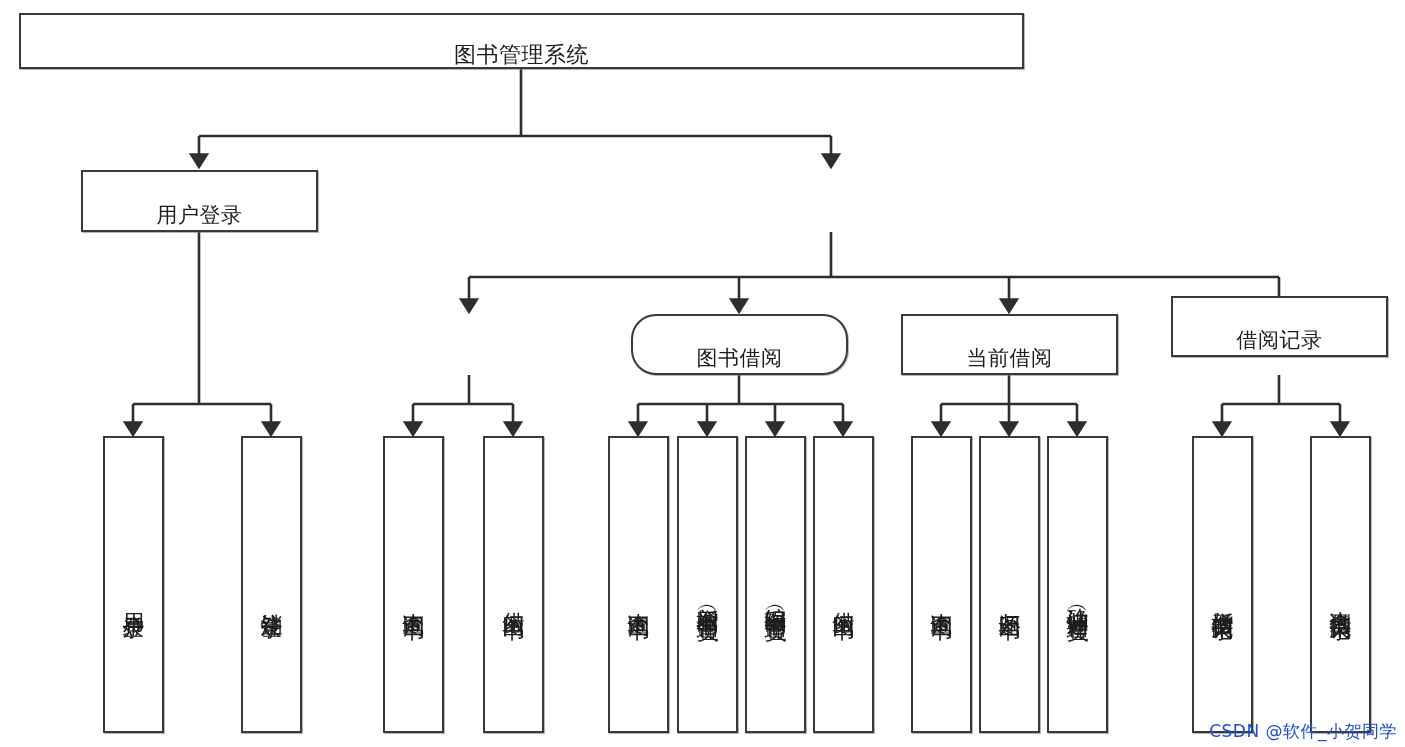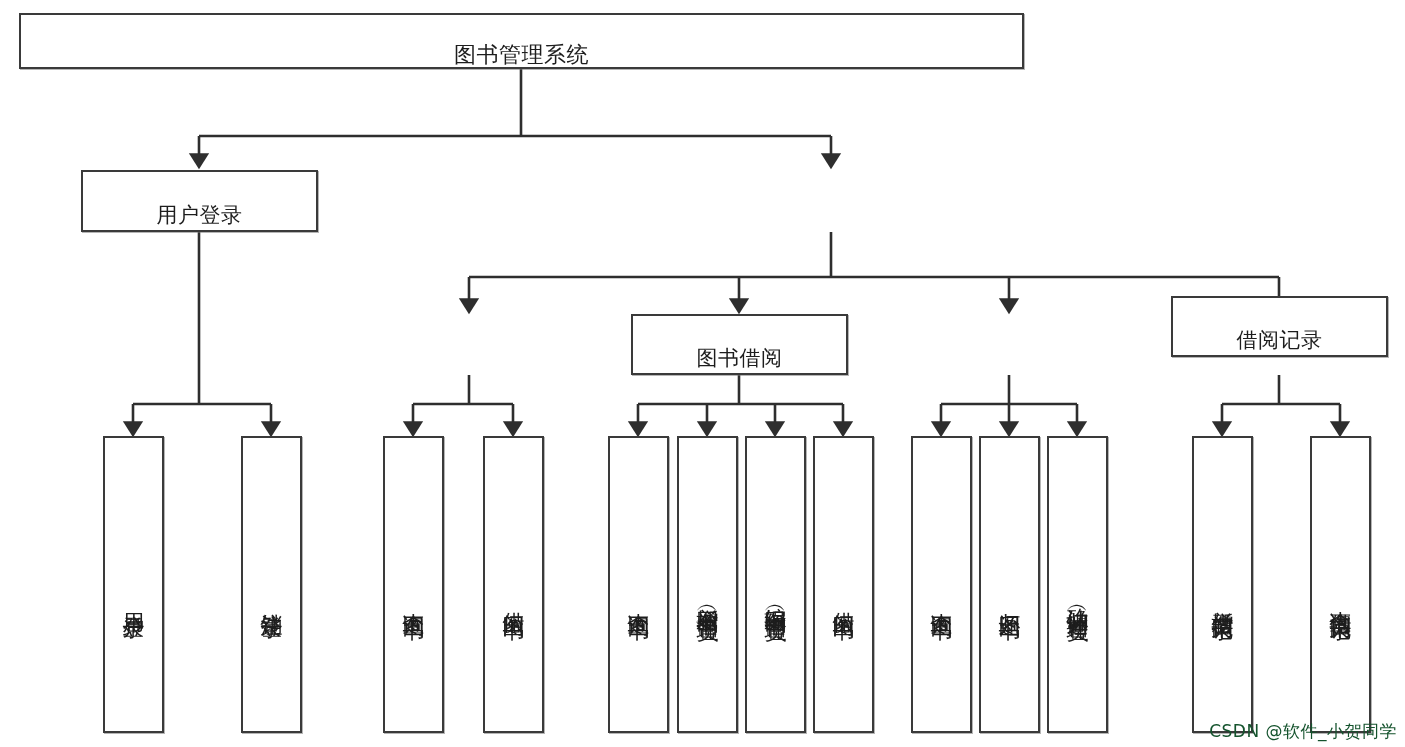--- a/index.html
+++ b/index.html
@@ -66,21 +66,21 @@
     line-height: 1.08;
     letter-spacing: 2px;
     white-space: nowrap;
     max-height: 100%;
   }
   .watermark {
     position: absolute;
     right: 8px;
     bottom: 4px;
     font-size: 17px;
-    color: #14532d;
+    color: #1d4ed8;
     white-space: nowrap;
     z-index: 5;
     letter-spacing: 0.5px;
   }
 </style>
 </head>
 <body>
 
 <div id="canvas">
 
@@ -138,24 +138,27 @@
   <div class="node h root" style="left:19px; top:13px; width:1005px; height:56px;">
     <span class="label">图书管理系统</span>
   </div>
 
   <div class="node h" style="left:81px; top:170px; width:237px; height:62px;">
     <span class="label">用户登录</span>
   </div>
 
 
 
-  <div class="node h" style="left:631px; top:314px; width:217px; height:61px;">
+  <div class="node h" style="left:631px; top:314px; width:217px; height:61px;border-radius:25px;">
     <span class="label">图书借阅</span>
   </div>
 
+  <div class="node h" style="left:901px; top:314px; width:217px; height:61px;">
+    <span class="label">当前借阅</span>
+  </div>
 
   <div class="node h" style="left:1171px; top:296px; width:217px; height:61px;">
     <span class="label">借阅记录</span>
   </div>
 
   <div class="node v" style="left:103px; top:436px; width:61px; height:297px;">
     <span class="label">用户登录</span>
   </div>
 
   <div class="node v" style="left:241px; top:436px; width:61px; height:297px;">

